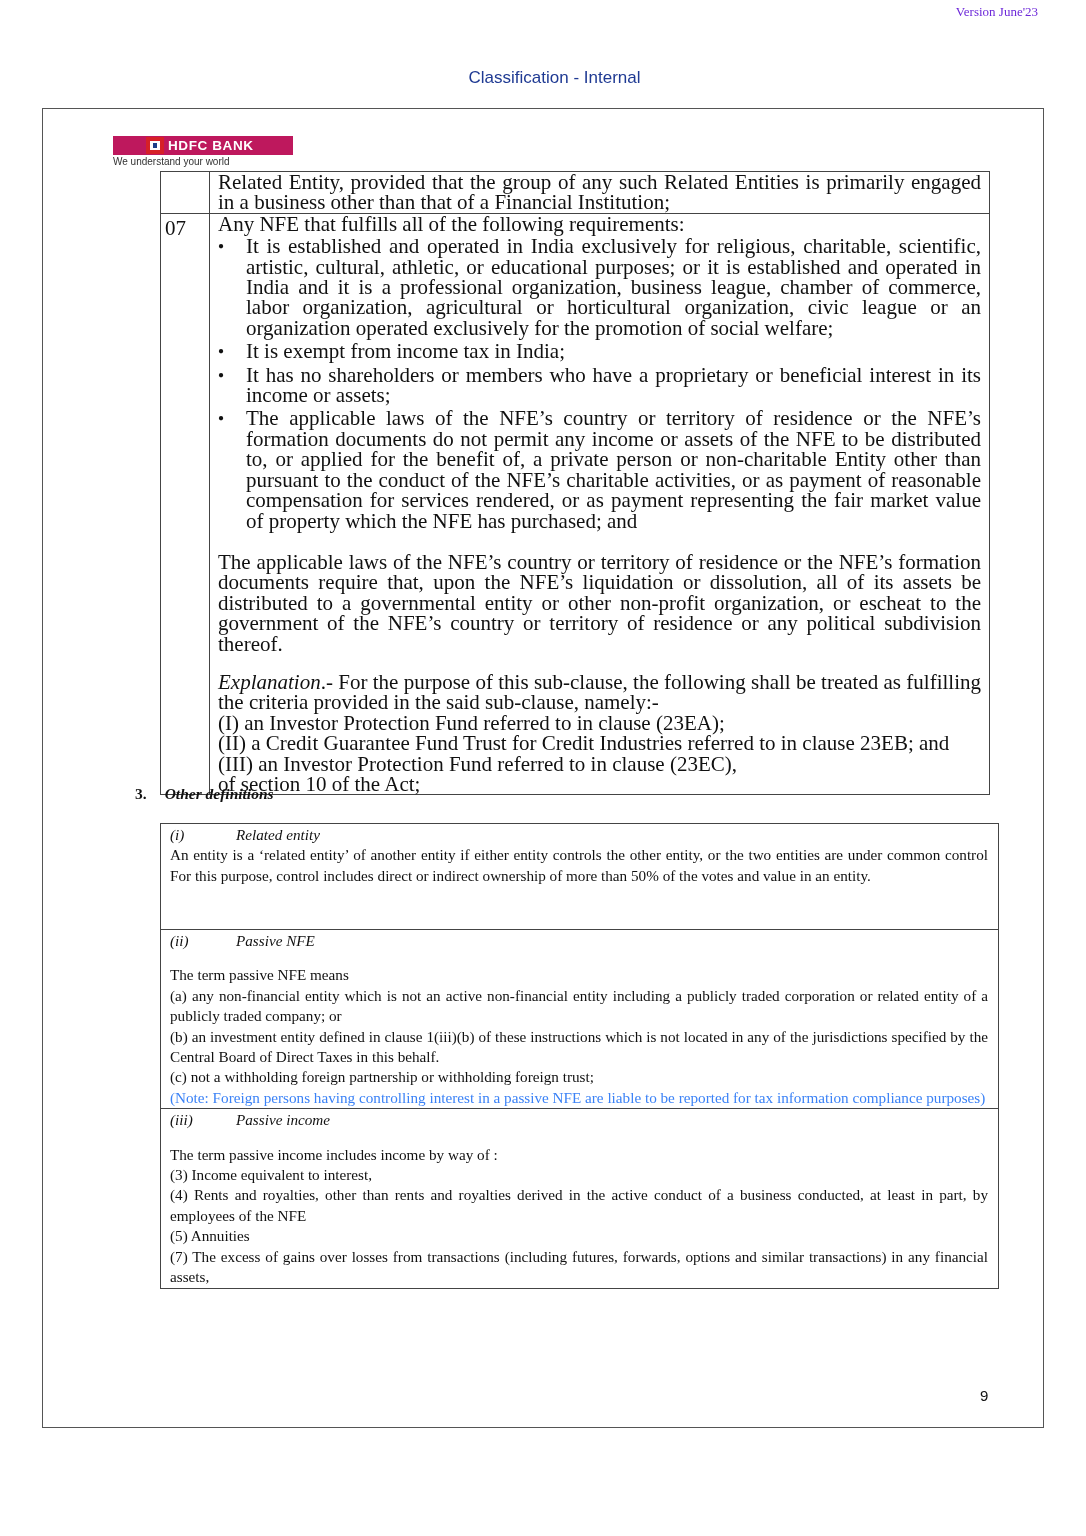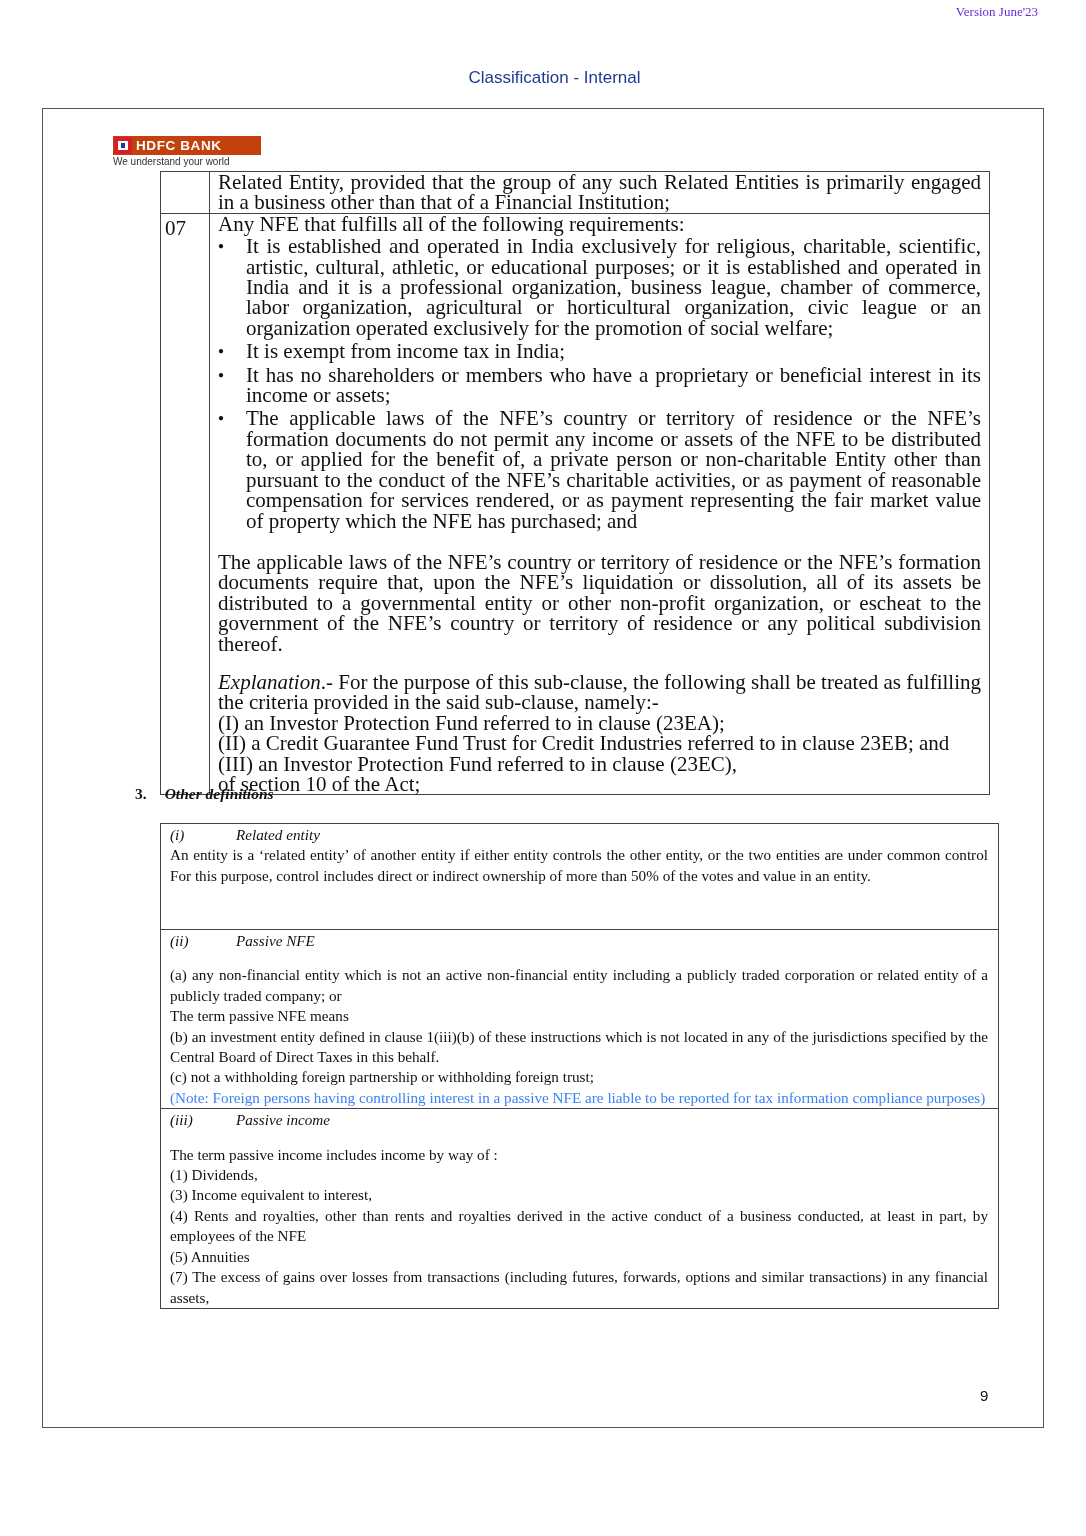--- a/index.html
+++ b/index.html
@@ -4,21 +4,21 @@
 <style>
   html, body { margin:0; padding:0; }
   body { width:1086px; height:1536px; background:#ffffff; position:relative; overflow:hidden;
          font-family:"Liberation Serif", serif; color:#111; }
   .version { position:absolute; top:4px; right:48px; font-size:13px; color:#6d28d9; }
   .classification { position:absolute; top:68px; left:0; width:1109px; text-align:center;
          font-family:"Liberation Sans", sans-serif; font-size:17px; color:#1f3a93; }
   .page-frame { position:absolute; left:42px; top:108px; width:1002px; height:1320px;
          border:1.5px solid #555; box-sizing:border-box; }
   .logo { position:absolute; left:113px; top:136px; }
-  .logo-box { display:flex; align-items:center; background:#c2410c; height:19px; width:148px; }
+  .logo-box { display:flex; align-items:center; background:#be185d; height:19px; width:148px;padding-left:32px; }
   .logo-mark { width:18px; height:17px; background:#d62027; margin:1px 4px 1px 1px; position:relative; }
   .logo-mark::before { content:""; position:absolute; left:4px; top:4px; width:10px; height:9px; background:#fff; }
   .logo-mark::after { content:""; position:absolute; left:7px; top:6px; width:4px; height:5px; background:#1d3f8a; }
   .logo-text { color:#fff; font-family:"Liberation Sans", sans-serif; font-weight:bold; font-size:13.5px; letter-spacing:0.6px; }
   .logo-tag { font-family:"Liberation Sans", sans-serif; font-size:10px; color:#333; margin-top:1px; }
 
   table.t1 { position:absolute; left:160px; top:171px; width:830px; border-collapse:collapse; font-size:21px; line-height:20.4px; }
   table.t1 td { border:1px solid #444; vertical-align:top; padding:0 8px; }
   table.t1 td.num { width:40px; padding:4px 4px; }
   .t1 p { margin:0; text-align:justify; }
@@ -98,34 +98,33 @@
       <span>Related entity</span>
     </div>
     <p>An entity is a ‘related entity’ of another entity if either entity controls the other entity, or the two entities are under common control For this purpose, control includes direct or indirect ownership of more than 50% of the votes and value in an entity.</p>
   </div>
   <div class="def">
     <div class="def-head">
       <span class="roman">(ii)</span>
       <span>Passive NFE</span>
     </div>
     <div style="height:14px"></div>
+    <p>The term passive NFE means</p>
     <p>(a) any non-financial entity which is not an active non-financial entity including a publicly traded corporation or related entity of a publicly traded company; or</p>
-    <p>The term passive NFE means</p>
     <p>(b) an investment entity defined in clause 1(iii)(b) of these instructions which is not located in any of the jurisdictions specified by the Central Board of Direct Taxes in this behalf.</p>
     <p>(c) not a withholding foreign partnership or withholding foreign trust;</p>
     <p class="note">(Note: Foreign persons having controlling interest in a passive NFE are liable to be reported for tax information compliance purposes)</p>
   </div>
   <div class="def">
     <div class="def-head">
       <span class="roman">(iii)</span>
       <span>Passive income</span>
     </div>
     <div style="height:14px"></div>
     <p>The term passive income includes income by way of :</p>
-    <p>(1)  Dividends,</p>
     <p>(3)  Income equivalent to interest,</p>
     <p>(4)  Rents and royalties, other than rents and royalties derived in the active conduct of a business conducted, at least in part, by employees of the NFE</p>
     <p>(5)  Annuities</p>
     <p>(7)  The excess of gains over losses from transactions (including futures, forwards, options and similar transactions) in any financial assets,</p>
   </div>
 </div>
 
 <div class="page-num">9</div>
 
 </body></html>

